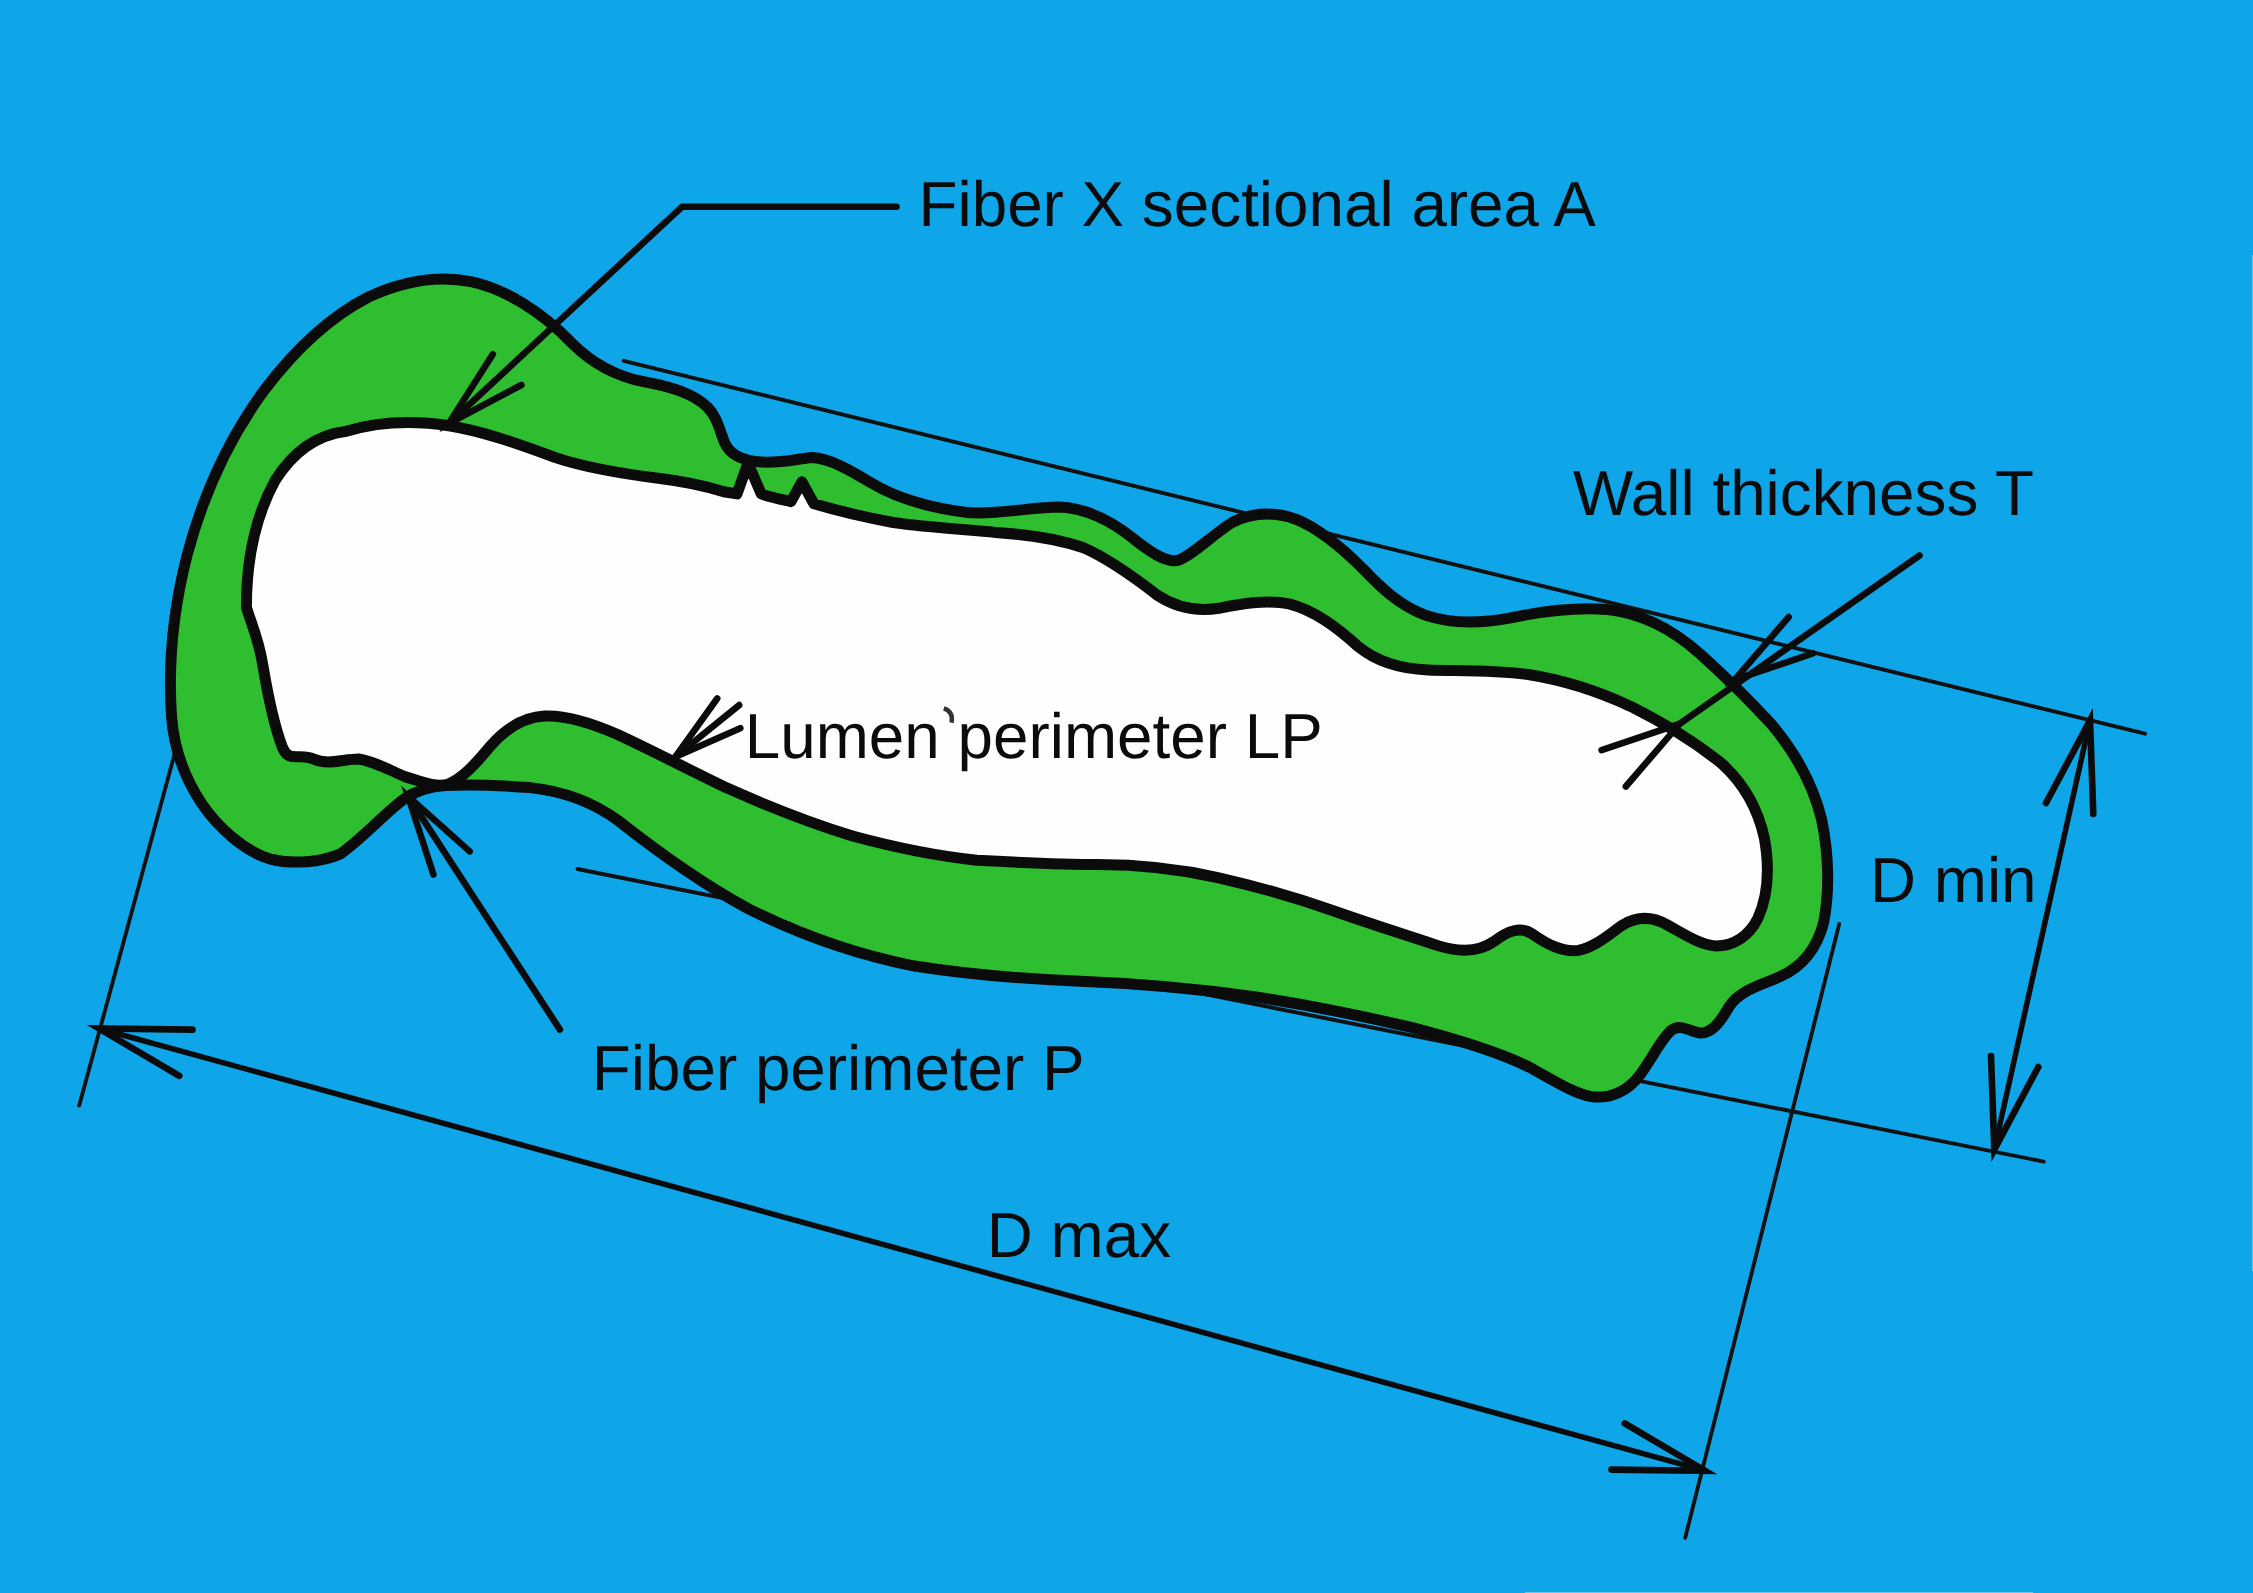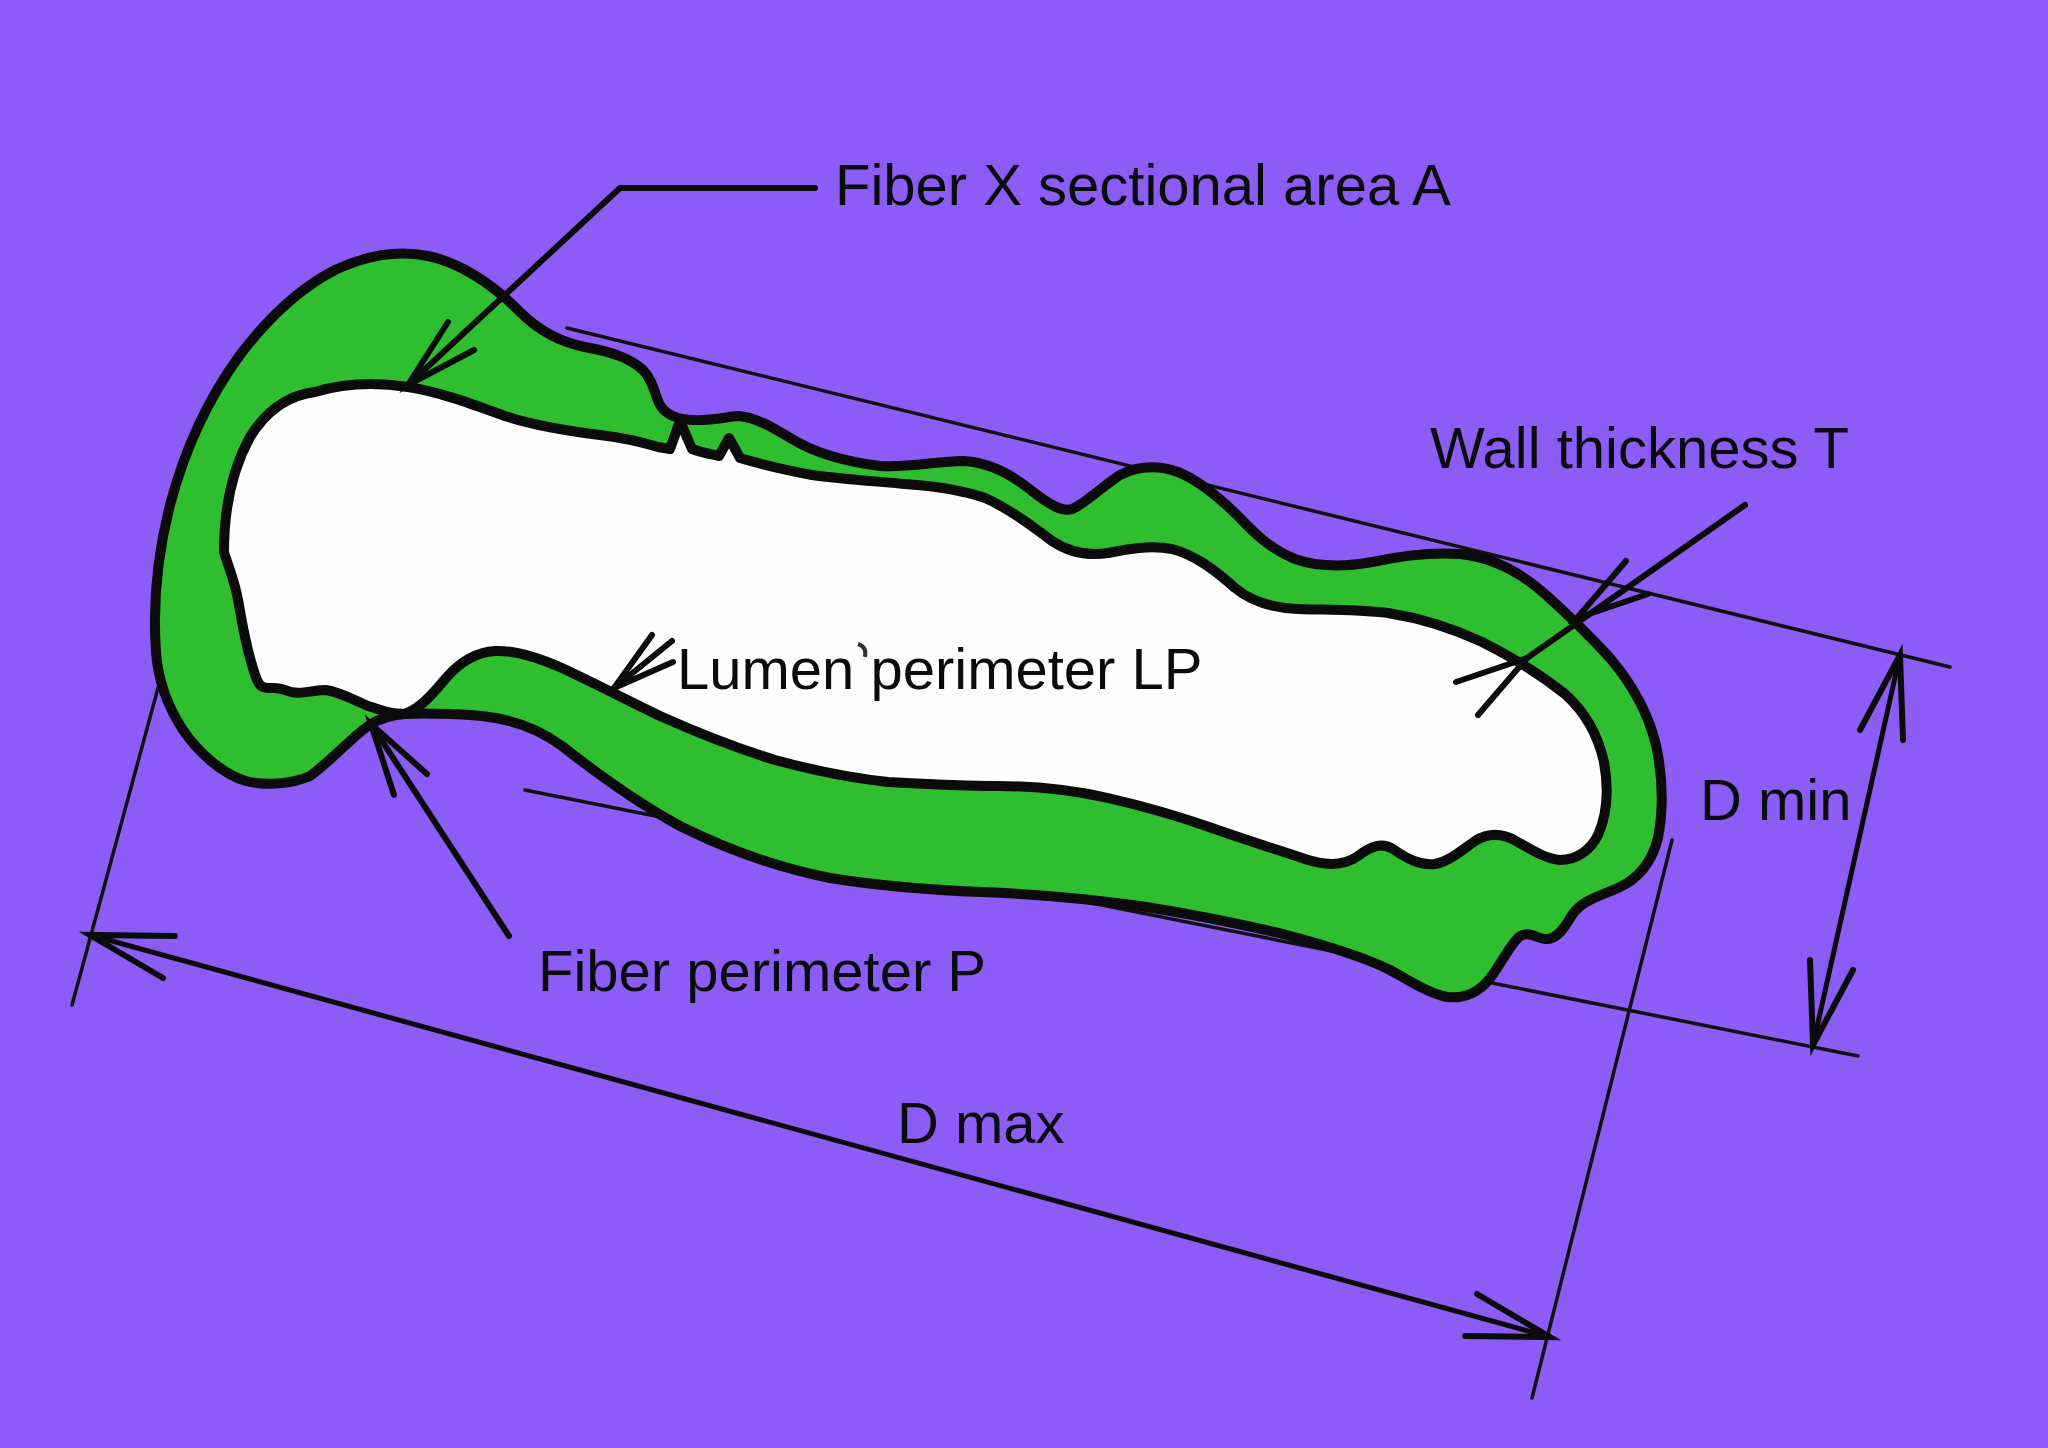--- a/index.html
+++ b/index.html
@@ -1,19 +1,19 @@
 <!DOCTYPE html>
 <html><head>
 <meta charset="utf-8">
 <style>
   html,body { margin:0; padding:0; background:#ffffff; }
   .stage {
     position:relative;
     width:2048px; height:1448px;
-    background:#8b5cf6;
+    background:#0ea5e9;
     overflow:hidden;
     font-family:"Liberation Sans", sans-serif;
   }
   svg.diagram { position:absolute; left:0; top:0; width:100%; height:100%; }
   .thin  { stroke:#111111; stroke-width:3.5; fill:none; stroke-linecap:round; }
   .dim   { stroke:#0b0b0b; stroke-width:5;   fill:none; stroke-linecap:round; }
   .leader{ stroke:#0b0b0b; stroke-width:6;   fill:none; stroke-linecap:round; stroke-linejoin:round; }
   .barb  { stroke:#0b0b0b; stroke-width:6;   fill:none; stroke-linecap:round; }
   .contour { stroke:#0b0b0b; stroke-width:10; stroke-linejoin:round; }
   text.lbl {

